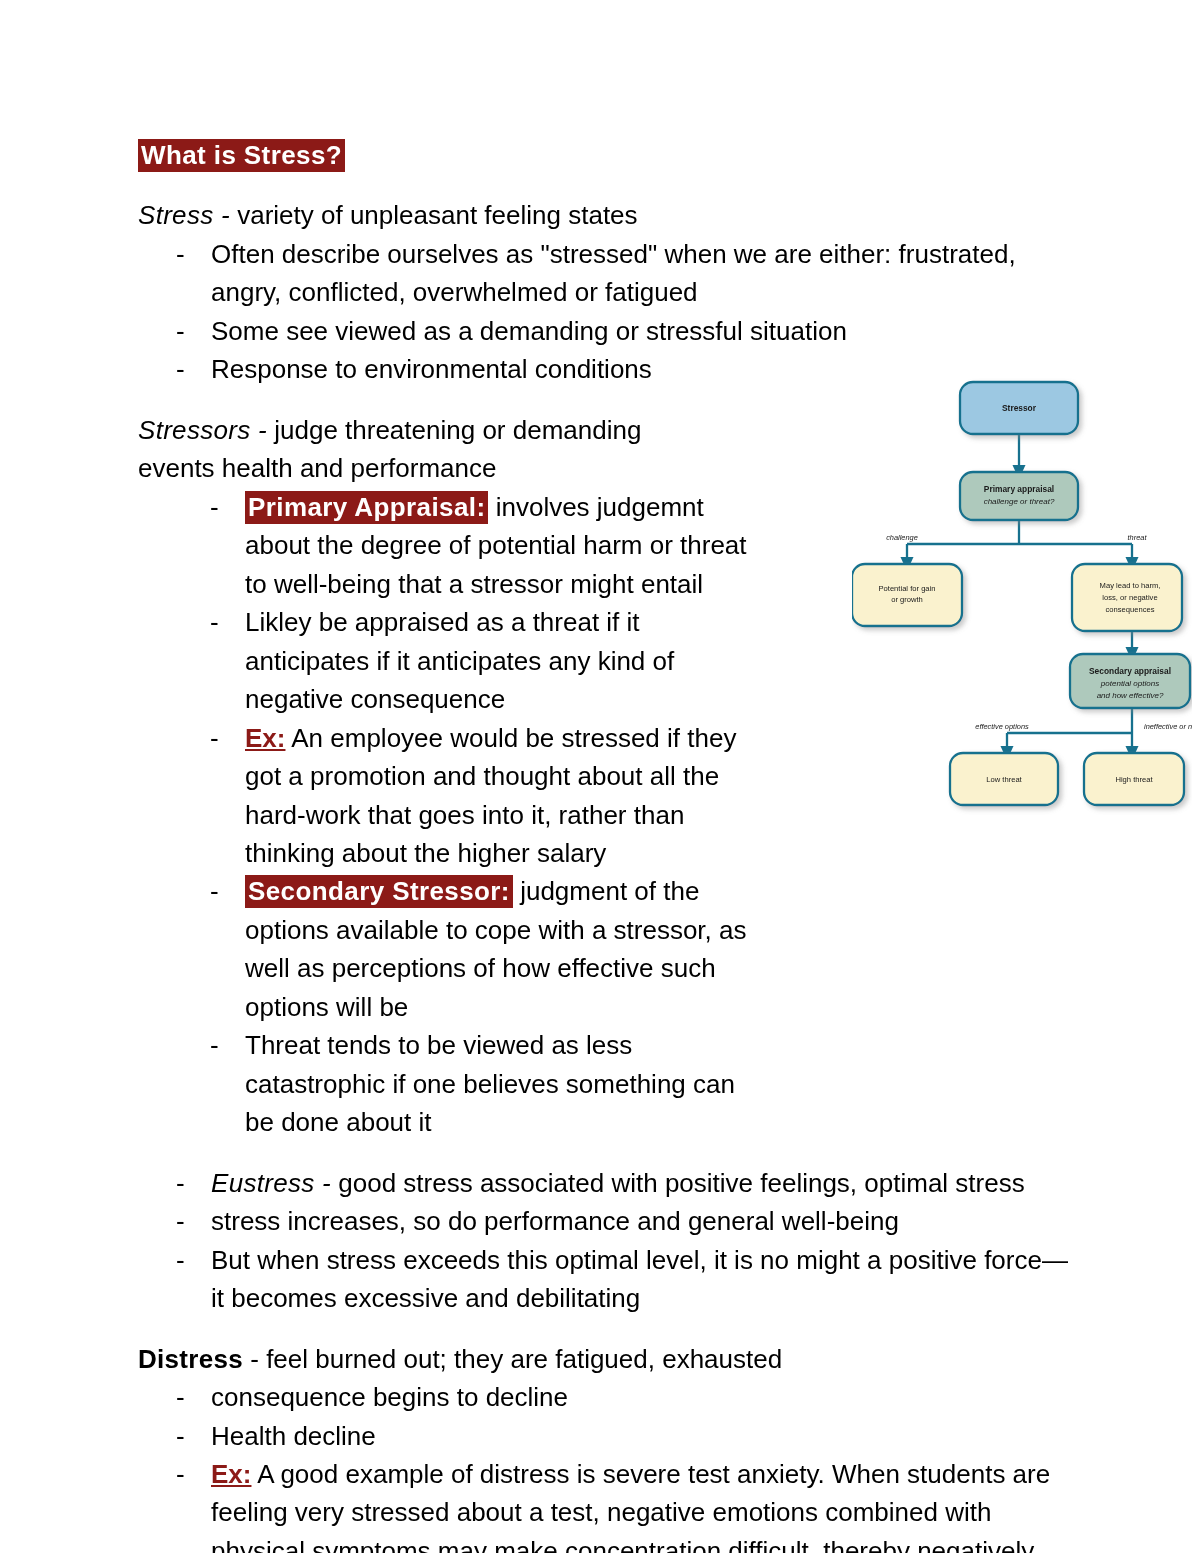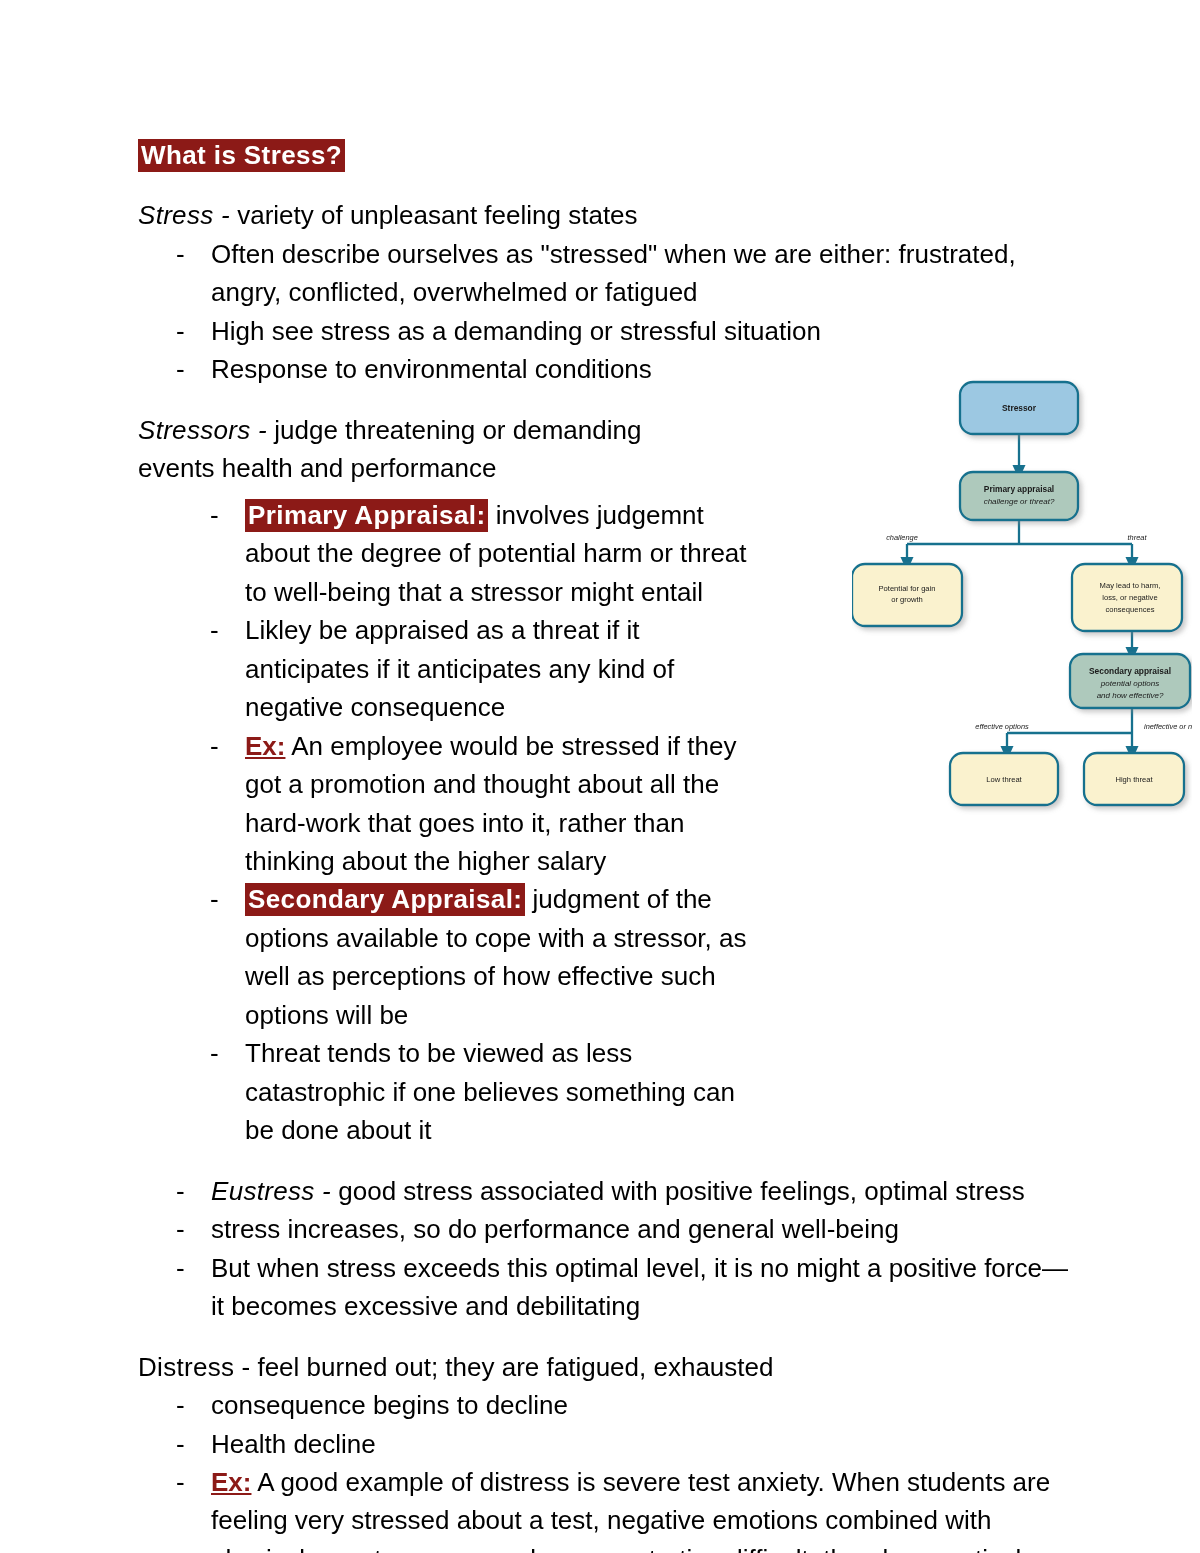--- a/index.html
+++ b/index.html
@@ -39,41 +39,41 @@
     padding: 1px 3px 2px 3px;
     display: inline;
   }
 
   .lead {
     font-weight: normal;
     font-style: italic;
     letter-spacing: 0.3px;
   }
   .lead-upright {
-    font-weight: normal;
+    font-weight: bold;
     letter-spacing: 0.3px;
   }
   .red { color: #000000; }
   .ex {
     color: #8C1A17;
     font-weight: bold;
     text-decoration: underline;
   }
 
   ul.l1, ul.l2 {
     list-style: none;
     margin: 0;
     padding: 0;
   }
   ul.l1 > li, ul.l2 > li {
     position: relative;
     padding-left: 35px;
   }
   ul.l1 { margin-left: 38px; }
-  ul.l2 { margin-left: 72px; margin-top: 8px; }
+  ul.l2 { margin-left: 72px; }
   ul.l1 > li::before, ul.l2 > li::before {
     content: "-";
     position: absolute;
     left: 0;
     top: 0;
   }
   .narrow { max-width: 505px; }
   .gap { height: 22px; }
 
   
@@ -106,21 +106,21 @@
     </div>
 
     <div class="gap"></div>
 
     <div class="para">
       <span class="lead">Stress -</span>
       <span class="red">variety of unpleasant feeling states</span>
     </div>
     <ul class="l1">
       <li>Often describe ourselves as "stressed" when we are either: frustrated, angry, conflicted, overwhelmed or fatigued</li>
-      <li>High see stress as a demanding or stressful situation</li>
+      <li>Some see viewed as a demanding or stressful situation</li>
       <li>Response to environmental conditions</li>
     </ul>
 
     <div class="gap"></div>
 
     <div class="para narrow">
       <span class="lead">Stressors -</span>
       <span class="red">judge threatening  or demanding events health and performance</span>
     </div>
 
@@ -128,21 +128,21 @@
       <li class="narrow">
         <span class="hl">Primary Appraisal:</span>
         <span>involves judgemnt about the degree of potential harm or threat to well-being that a stressor might entail</span>
       </li>
       <li class="narrow">Likley be appraised as a threat if it anticipates if it anticipates any kind of negative consequence</li>
       <li class="narrow">
         <span class="ex">Ex:</span>
         <span>An employee would be stressed if they got a promotion and thought about all the hard-work that goes into it, rather than thinking about the higher salary</span>
       </li>
       <li class="narrow">
-        <span class="hl">Secondary Appraisal:</span>
+        <span class="hl">Secondary Stressor:</span>
         <span>judgment of the options available to cope with a stressor, as well as perceptions of how effective such options will be</span>
       </li>
       <li class="narrow">Threat tends to be viewed as less catastrophic if one believes something can be done about it</li>
     </ul>
 
     <div class="gap"></div>
 
     <ul class="l1">
       <li>
         <span class="lead">Eustress -</span>

